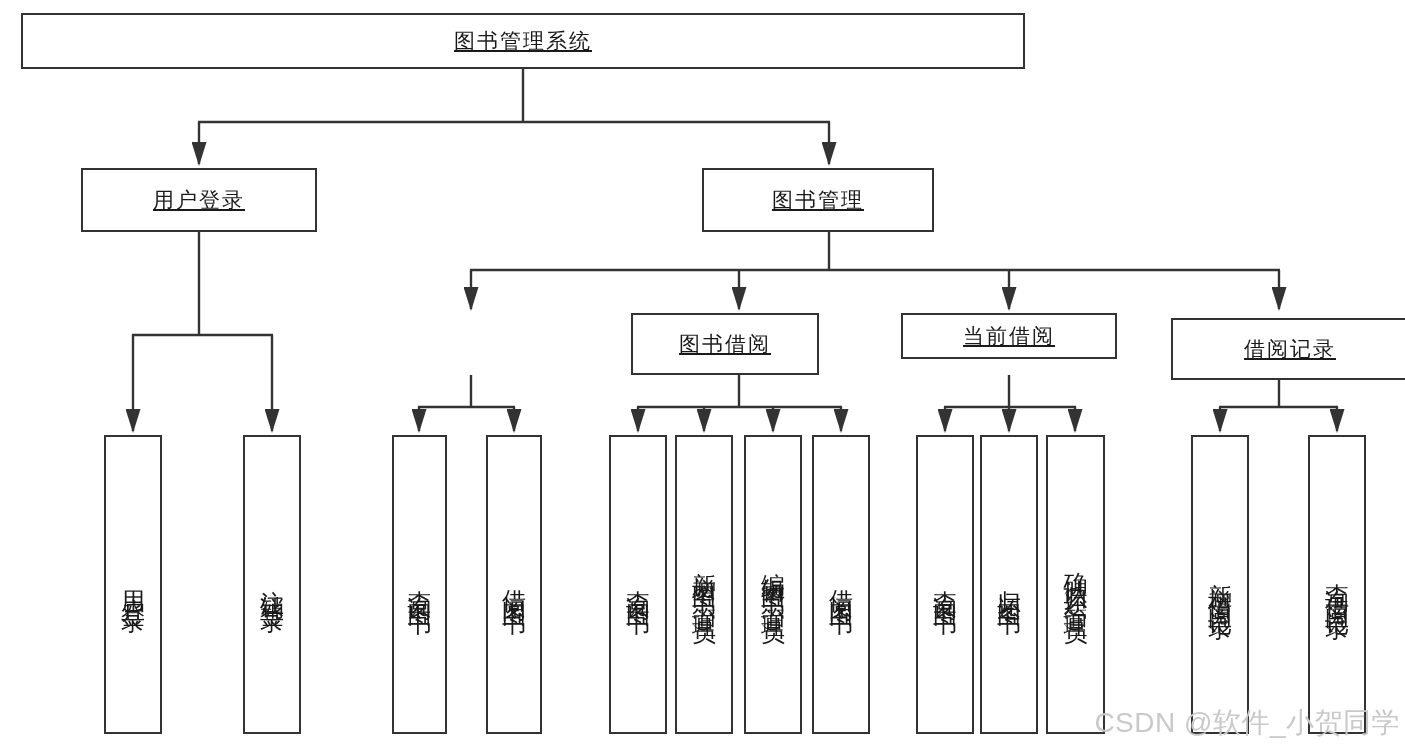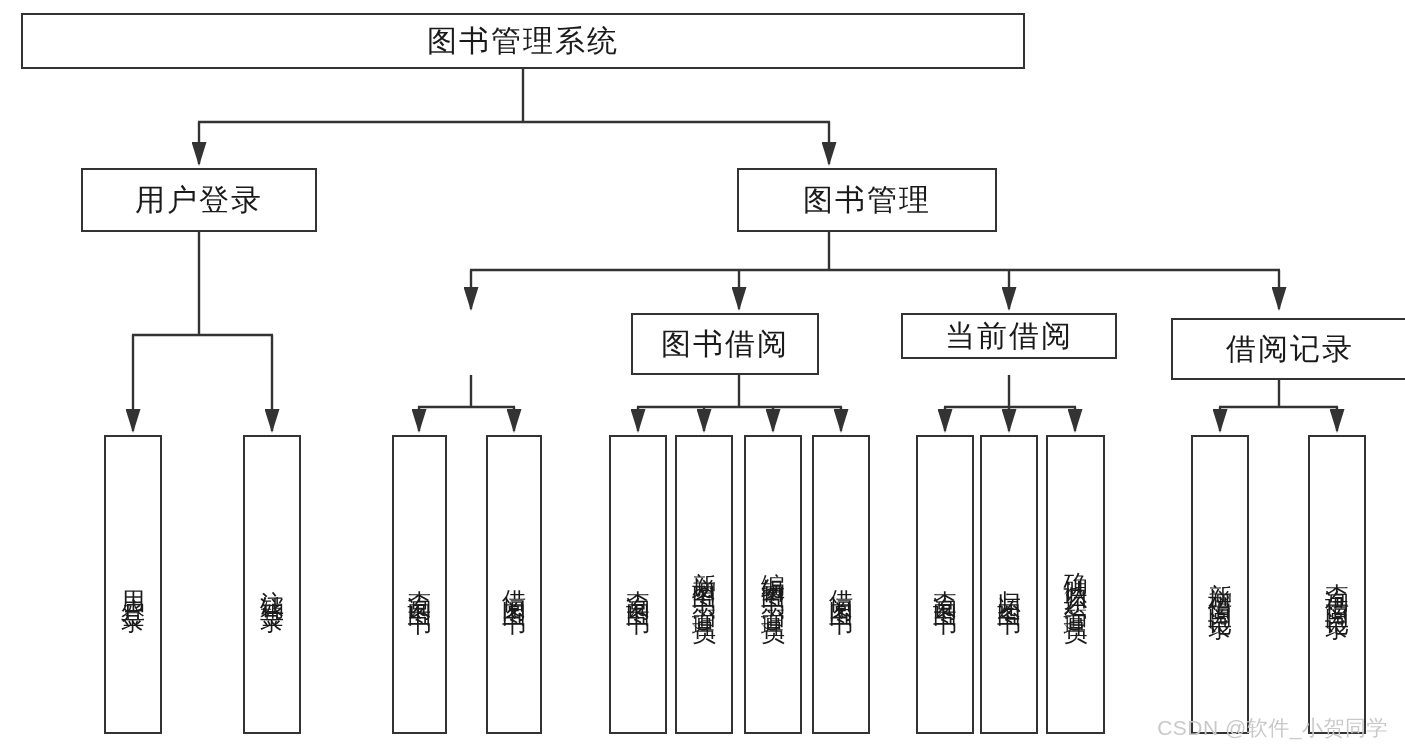--- a/index.html
+++ b/index.html
@@ -36,36 +36,37 @@
   .node {
     position: absolute;
     border: 2.5px solid var(--line);
     background: var(--background);
     display: flex;
     align-items: center;
     justify-content: center;
     color: var(--text);
   }
   .node.h span {
-    font-size: 30px;
+    font-size: 21px;
     letter-spacing: 2px;
     white-space: nowrap;
+    text-decoration: underline;
   }
   .node.v span {
     writing-mode: vertical-rl;
     text-orientation: mixed;
     font-size: 24px;
     letter-spacing: 7px;
     line-height: 1;
   }
   .watermark {
     position: absolute;
-    right: 17px;
+    right: 5px;
     bottom: 5px;
-    font-size: 21px;
+    font-size: 28px;
     color: var(--watermark);
     letter-spacing: 0.5px;
     white-space: nowrap;
   }
 </style>
 </head>
 <body>
 
 <div class="canvas">
 
@@ -110,21 +111,21 @@
     <line x1="1337" y1="407" x2="1337" y2="431" marker-end="url(#arrow)"></line>
   </svg>
 
   <div class="node h" style="left:21px;top:13px;width:1004px;height:56px">
     <span>图书管理系统</span>
   </div>
 
   <div class="node h" style="left:81px;top:168px;width:236px;height:64px">
     <span>用户登录</span>
   </div>
-  <div class="node h" style="left:737px;top:168px;width:260px;height:64px">
+  <div class="node h" style="left:702px;top:168px;width:232px;height:64px">
     <span>图书管理</span>
   </div>
 
   <div class="node v" style="left:104px;top:435px;width:58px;height:299px">
     <span>用户登录</span>
   </div>
   <div class="node v" style="left:243px;top:435px;width:58px;height:299px">
     <span>注销登录</span>
   </div>
 

